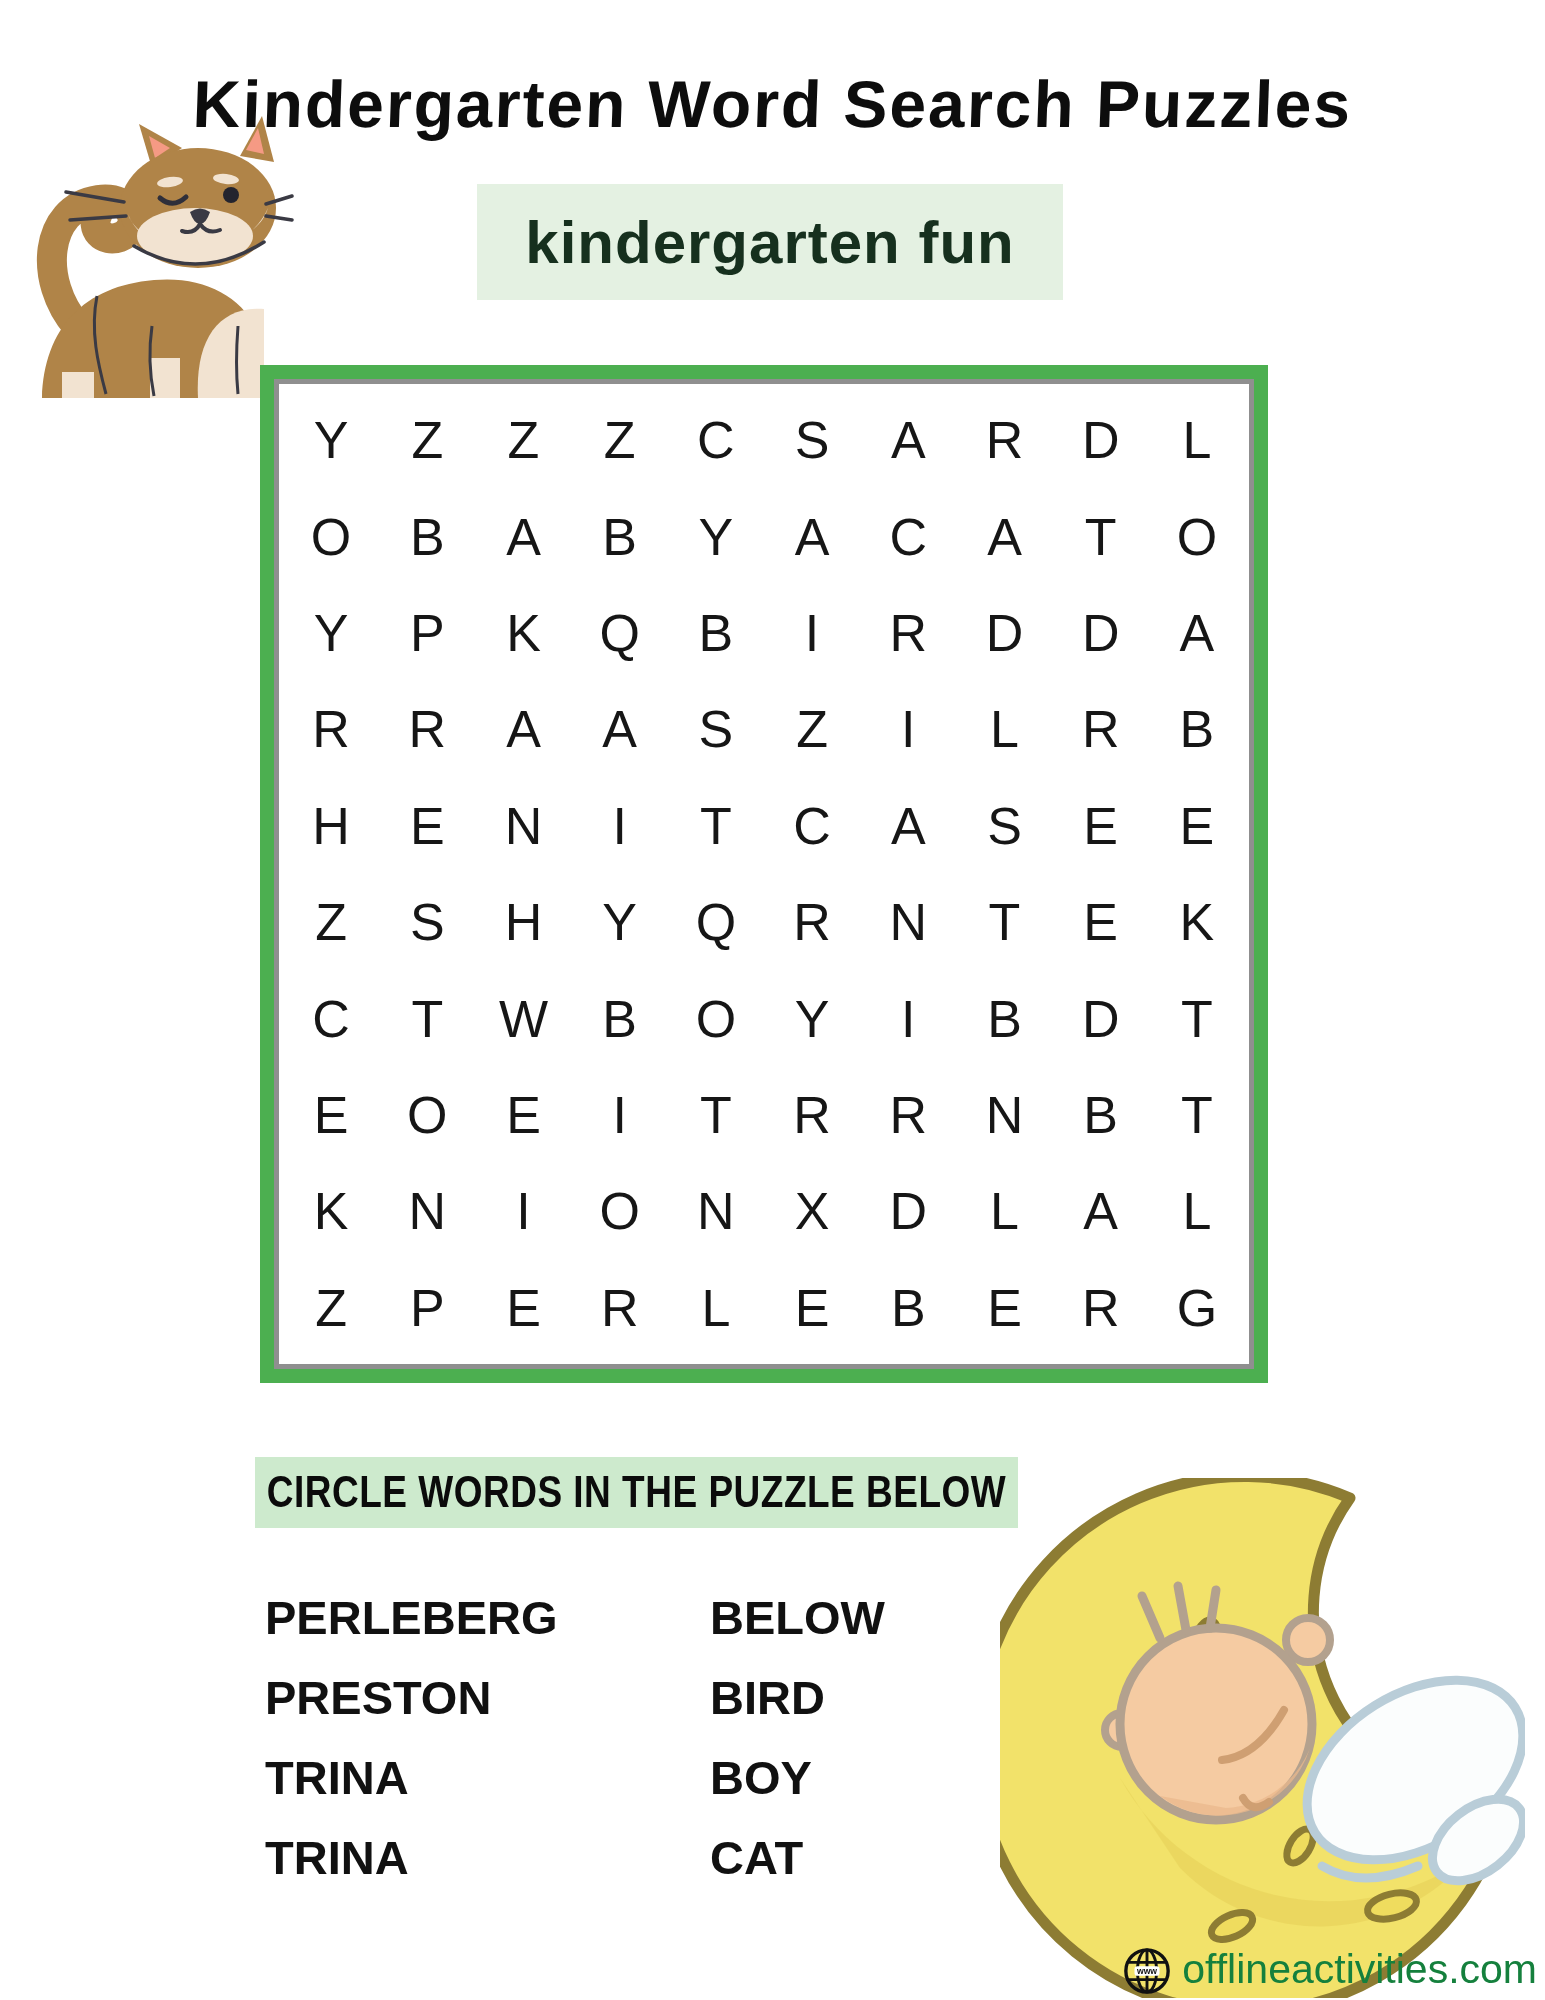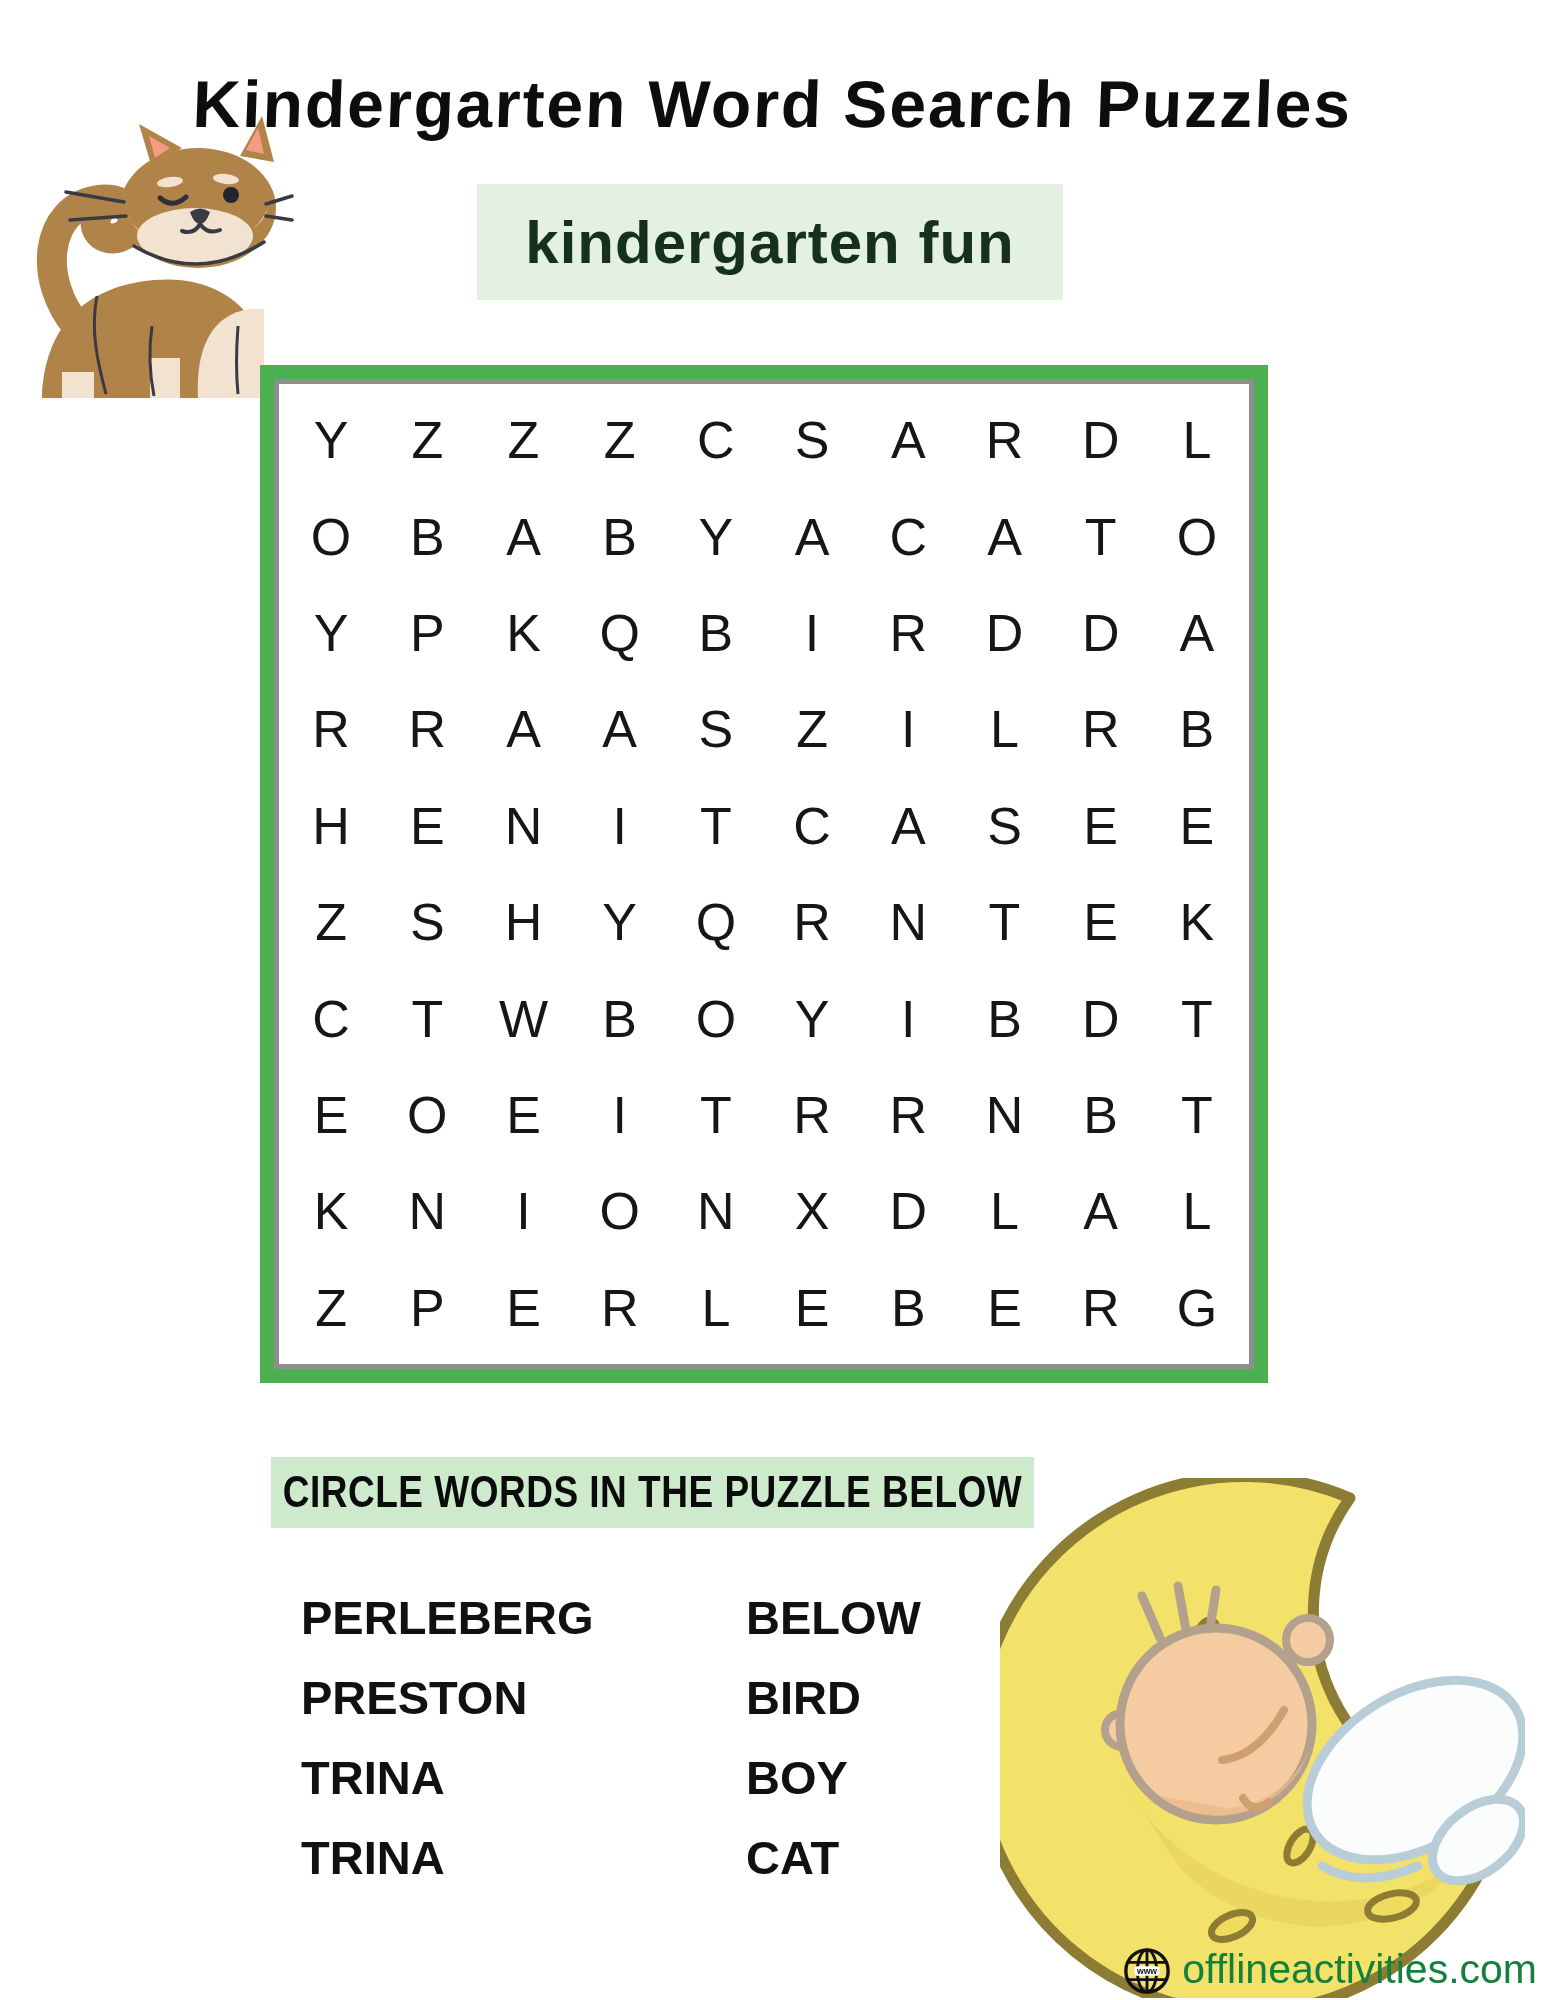--- a/index.html
+++ b/index.html
@@ -44,28 +44,28 @@
     display:grid;grid-template-columns:repeat(10,1fr);grid-template-rows:repeat(10,1fr);
   }
   .letter-grid .cell{
     display:flex;align-items:center;justify-content:center;
     font-size:52px;font-weight:400;color:var(--letter-color,#161616);
   }
   
   .instruction-banner{
     position:absolute;left:255px;top:1457px;width:763px;height:71px;
     background:var(--instruction-bg,#cdeacd);
-    display:flex;align-items:center;justify-content:center;margin-left:16px;
+    display:flex;align-items:center;justify-content:center;
   }
   .instruction-banner span{
     font-size:37px;font-weight:800;color:#0b0b0b;letter-spacing:0.5px;
     transform:scaleY(1.18);white-space:nowrap;
   }
   
-  .word-col{position:absolute;top:1578px;margin-left:36px;}
+  .word-col{position:absolute;top:1578px;}
   .word-col.left{left:265px;}
   .word-col.right{left:710px;}
   .word-col .word{font-size:47px;font-weight:700;color:#111111;line-height:80px;}
   
   .moon{position:absolute;left:1000px;top:1478px;width:525px;height:520px;}
   
   .footer{
     position:absolute;right:8px;bottom:4px;display:flex;align-items:flex-start;gap:10px;
   }
   .footer .globe{width:50px;height:50px;}

